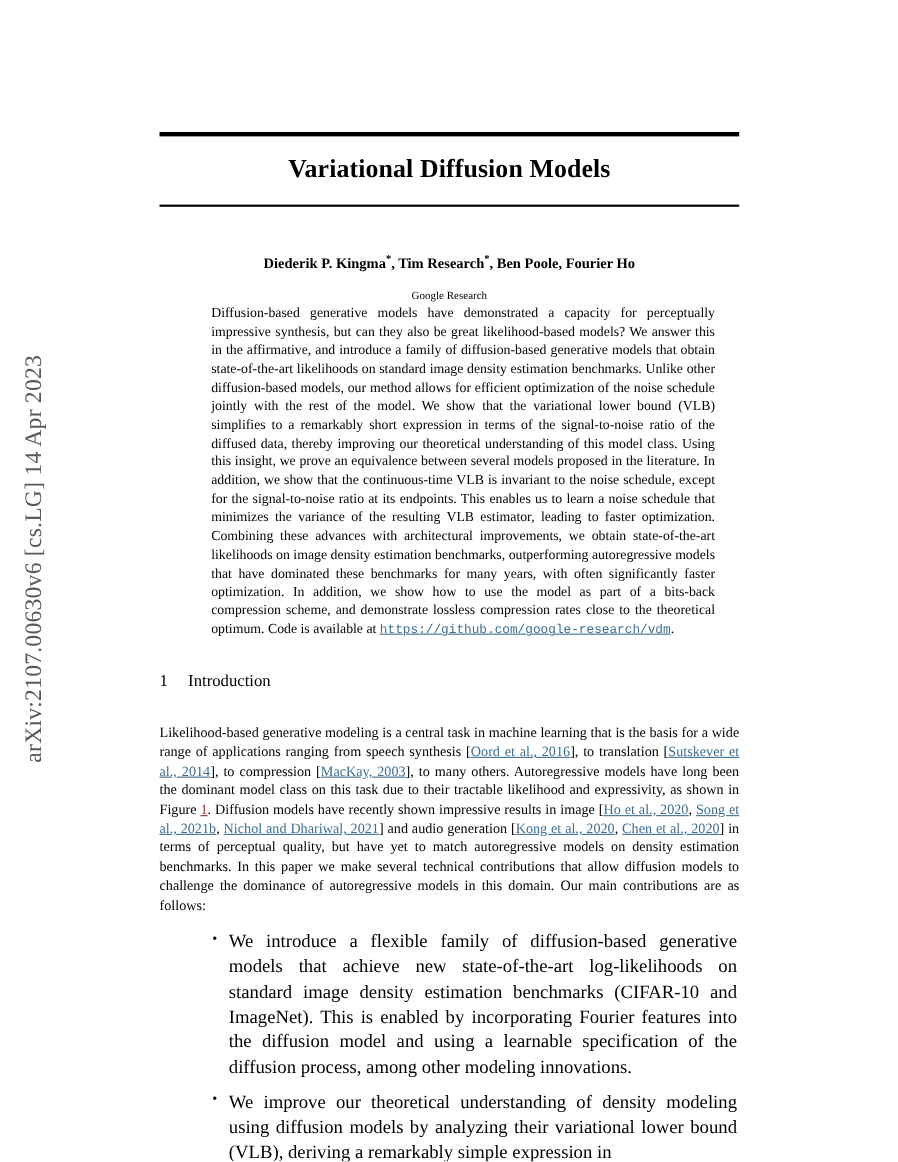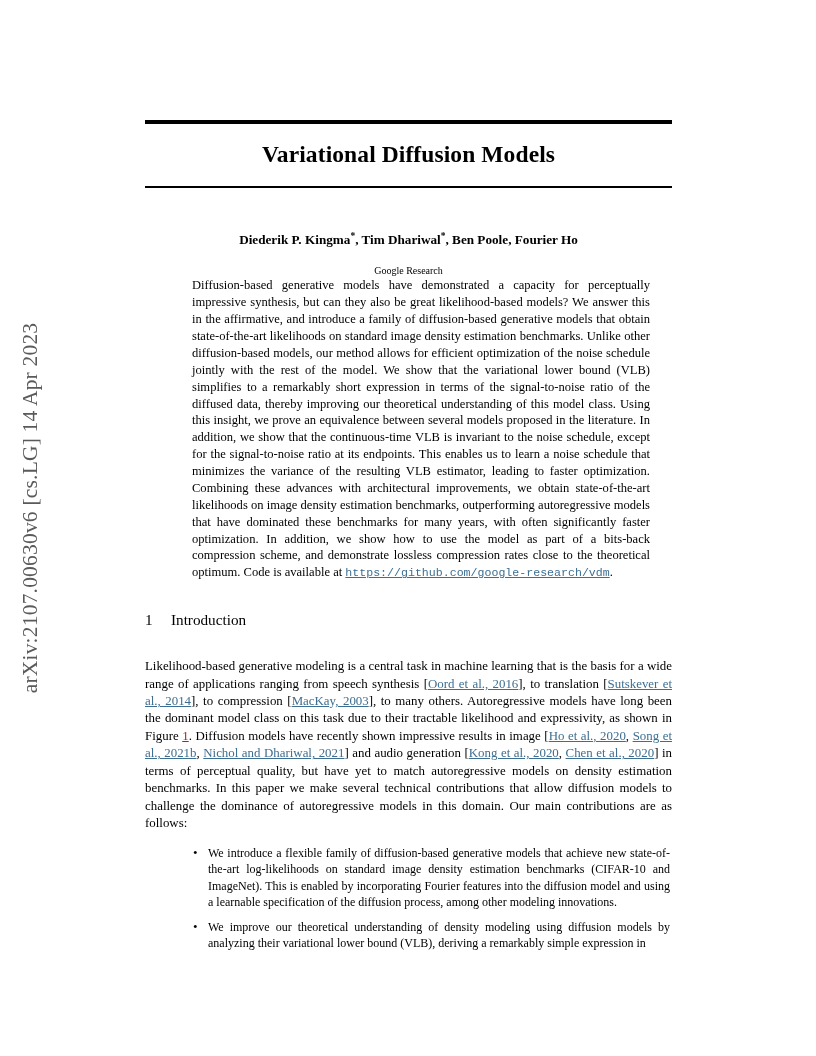--- a/index.html
+++ b/index.html
@@ -125,21 +125,21 @@
     margin-top: 29px;
   }
 
   ul.contrib {
     list-style: none;
     margin: 11px 0 0 0;
     padding: 0;
   }
   ul.contrib li {
     position: relative;
-    font-size: 12px;
+    font-size: 17px;
     line-height: 1.345;
     text-align: justify;
     margin-left: 48px;
     margin-right: 2px;
     padding-left: 15px;
     margin-top: 9px;
   }
   ul.contrib li:first-child { margin-top: 0; }
   ul.contrib li::before {
     content: "\2022";
@@ -174,21 +174,21 @@
   </div>
 
   <div class="content">
 
     <div class="rule-thick"></div>
 
     <h1 class="title">Variational Diffusion Models</h1>
 
     <div class="rule-thin"></div>
 
-    <div class="authors"><span>Diederik P. Kingma</span><sup>*</sup><span>, Tim Dhariwal</span><sup>*</sup><span>, Ben Poole, Fourier Ho</span>
+    <div class="authors"><span>Diederik P. Kingma</span><sup>*</sup><span>, Tim Research</span><sup>*</sup><span>, Ben Poole, Fourier Ho</span>
       <div class="affiliation">Google Research</div>
     </div>
 
 
     <div class="abstract-body"><span>Diffusion-based generative models have demonstrated a capacity for perceptually impressive synthesis, but can they also be great likelihood-based models? We answer this in the affirmative, and introduce a family of diffusion-based generative models that obtain state-of-the-art likelihoods on standard image density estimation benchmarks. Unlike other diffusion-based models, our method allows for efficient optimization of the noise schedule jointly with the rest of the model. We show that the variational lower bound (VLB) simplifies to a remarkably short expression in terms of the signal-to-noise ratio of the diffused data, thereby improving our theoretical understanding of this model class. Using this insight, we prove an equivalence between several models proposed in the literature. In addition, we show that the continuous-time VLB is invariant to the noise schedule, except for the signal-to-noise ratio at its endpoints. This enables us to learn a noise schedule that minimizes the variance of the resulting VLB estimator, leading to faster optimization. Combining these advances with architectural improvements, we obtain state-of-the-art likelihoods on image density estimation benchmarks, outperforming autoregressive models that have dominated these benchmarks for many years, with often significantly faster optimization. In addition, we show how to use the model as part of a bits-back compression scheme, and demonstrate lossless compression rates close to the theoretical optimum. Code is available at </span><a class="url" href="#">https://github.com/google-research/vdm</a><span>.</span></div>
 
     <div class="section-head"><span class="num">1</span><span>Introduction</span></div>
 
     <p class="body-par"><span>Likelihood-based generative modeling is a central task in machine learning that is the basis for a wide range of applications ranging from speech synthesis [</span><a class="cite" href="#">Oord et al., 2016</a><span>], to translation [</span><a class="cite" href="#">Sutskever et al., 2014</a><span>], to compression [</span><a class="cite" href="#">MacKay, 2003</a><span>], to many others. Autoregressive models have long been the dominant model class on this task due to their tractable likelihood and expressivity, as shown in Figure </span><a class="figref" href="#">1</a><span>. Diffusion models have recently shown impressive results in image [</span><a class="cite" href="#">Ho et al., 2020</a><span>, </span><a class="cite" href="#">Song et al., 2021b</a><span>, </span><a class="cite" href="#">Nichol and Dhariwal, 2021</a><span>] and audio generation [</span><a class="cite" href="#">Kong et al., 2020</a><span>, </span><a class="cite" href="#">Chen et al., 2020</a><span>] in terms of perceptual quality, but have yet to match autoregressive models on density estimation benchmarks. In this paper we make several technical contributions that allow diffusion models to challenge the dominance of autoregressive models in this domain. Our main contributions are as follows:</span></p>
 

